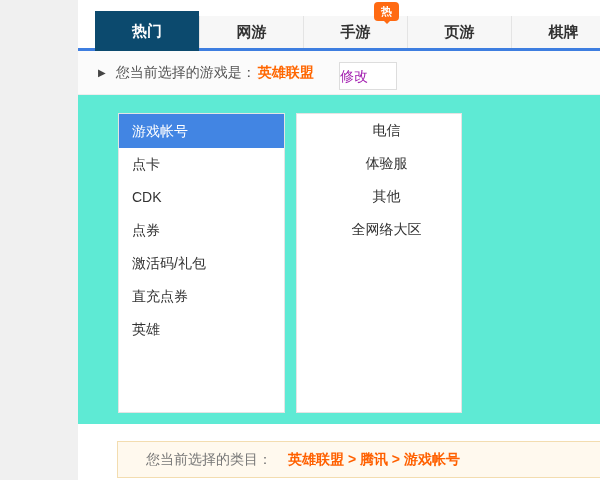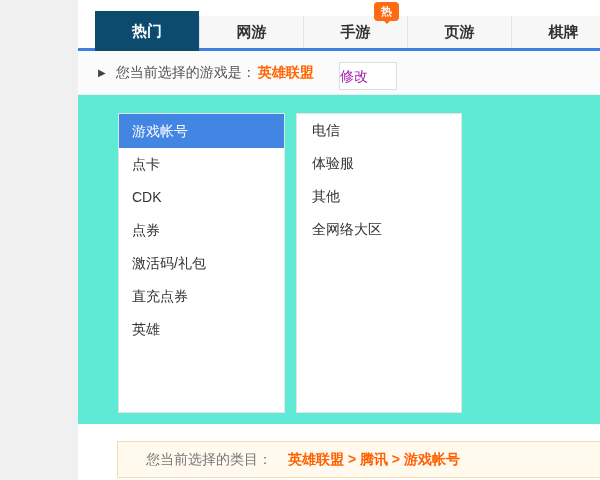--- a/index.html
+++ b/index.html
@@ -26,21 +26,21 @@
   .arrow{font-size:10px;color:#444;margin-right:10px;}
   .sel-game{color:#ff6600;font-weight:700;margin-left:2px;}
   .modify-btn{position:absolute;left:242px;top:11px;width:58px;height:28px;background:#fff;
        border:1px solid #dddddd;box-sizing:border-box;text-align:left;line-height:26px;
        font-size:14px;color:#a21caf;cursor:pointer;margin-left:19px;}
 
   
   .panel{position:absolute;left:0;top:95px;width:100%;height:329px;background:#5eead4;}
   .list-box{position:absolute;top:18px;background:#fff;border:1px solid #e4e4e4;box-sizing:border-box;}
   .list-left{left:40px;width:167px;height:300px;}
-  .list-right{left:218px;width:166px;height:300px;}
+  .list-right{left:218px;width:166px;height:300px;text-align:center;}
   .list-item{height:33px;line-height:33px;padding-left:13px;font-size:14px;color:#333;cursor:pointer;}
   .list-right .list-item{padding-left:15px;}
   .list-item.selected{background:#4285e3;color:#fff;height:34px;line-height:34px;}
 
   
   .footer-bar{position:absolute;left:39px;top:441px;right:-2px;height:37px;background:#fff9ee;
        border:1px solid #f3ddb0;box-sizing:border-box;display:flex;align-items:center;
        padding-left:28px;font-size:14px;}
   .footer-label{color:#777;}
   .footer-crumb{color:#ff6000;font-weight:700;margin-left:16px;}

